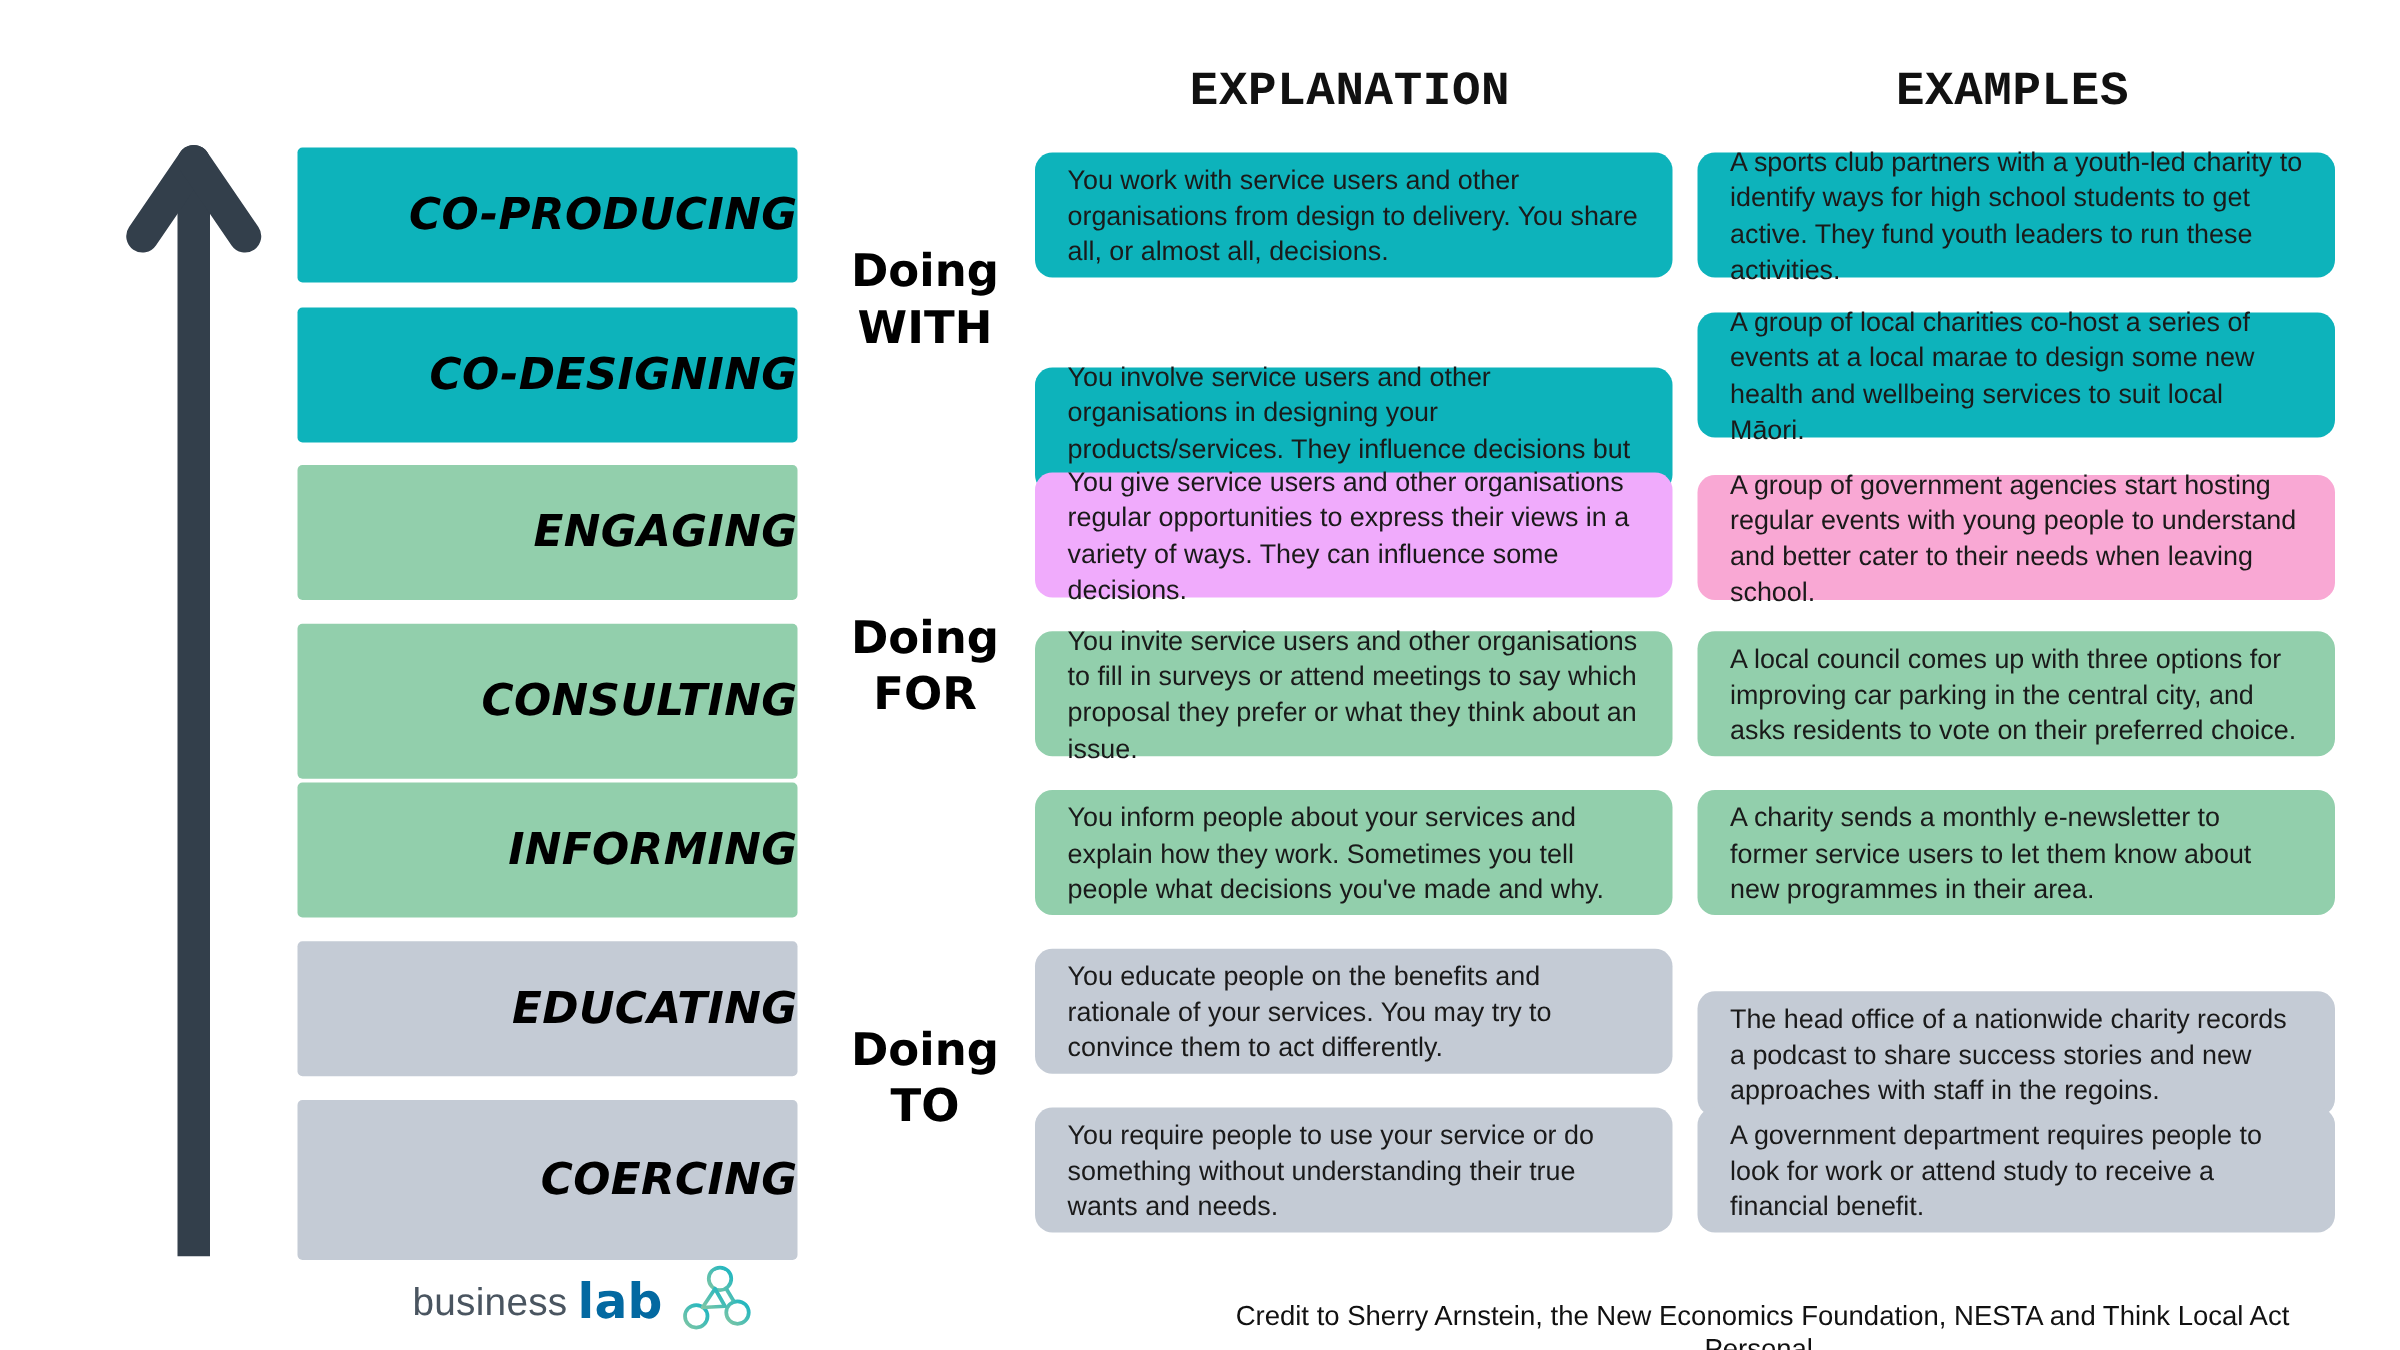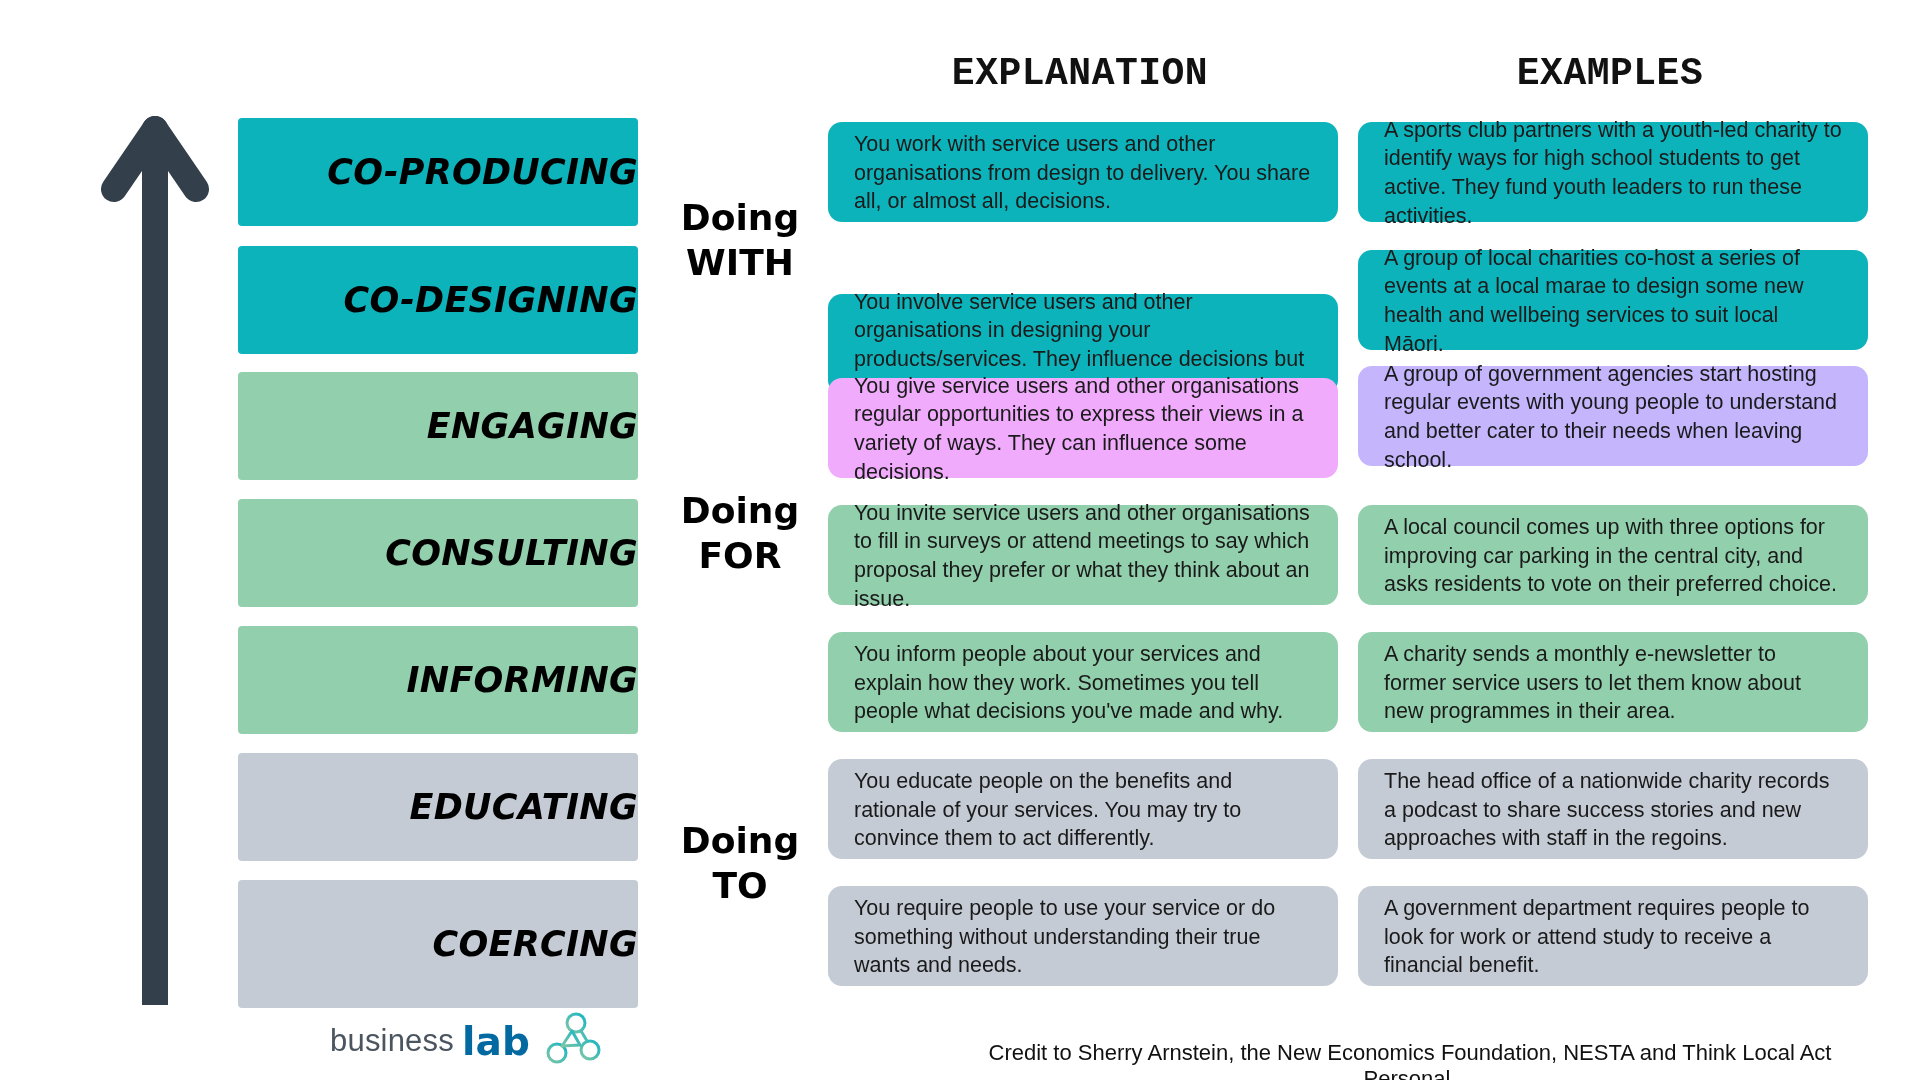--- a/index.html
+++ b/index.html
@@ -177,25 +177,25 @@
   <div class="card col-examples" style="top:250px; height:100px; background:#0DB3BB;">
     <div class="card-text">A group of local charities co-host a series of events at a local marae to design some new health and wellbeing services to suit local Māori.</div>
   </div>
 
   <div class="rung" style="top:372px; height:108px; background:#92CFAC;">
     <div class="rung-label">ENGAGING</div>
   </div>
   <div class="card col-explanation" style="top:378px; height:100px; background:#f0abfc;">
     <div class="card-text">You give service users and other organisations regular opportunities to express their views in a variety of ways. They can influence some decisions.</div>
   </div>
-  <div class="card col-examples" style="top:366px; height:100px; background:#c4b5fd;">
+  <div class="card col-examples" style="top:380px; height:100px; background:#f9a8d4;">
     <div class="card-text">A group of government agencies start hosting regular events with young people to understand and better cater to their needs when leaving school.</div>
   </div>
 
-  <div class="rung" style="top:499px; height:108px; background:#92CFAC;">
+  <div class="rung" style="top:499px; height:124px; background:#92CFAC;">
     <div class="rung-label">CONSULTING</div>
   </div>
   <div class="card col-explanation" style="top:505px; height:100px; background:#92CFAC;">
     <div class="card-text">You invite service users and other organisations to fill in surveys or attend meetings to say which proposal they prefer or what they think about an issue.</div>
   </div>
   <div class="card col-examples" style="top:505px; height:100px; background:#92CFAC;">
     <div class="card-text">A local council comes up with three options for improving car parking in the central city, and asks residents to vote on their preferred choice.</div>
   </div>
 
   <div class="rung" style="top:626px; height:108px; background:#92CFAC;">
@@ -207,21 +207,21 @@
   <div class="card col-examples" style="top:632px; height:100px; background:#92CFAC;">
     <div class="card-text">A charity sends a monthly e-newsletter to former service users to let them know about new programmes in their area.</div>
   </div>
 
   <div class="rung" style="top:753px; height:108px; background:#C4CBD5;">
     <div class="rung-label">EDUCATING</div>
   </div>
   <div class="card col-explanation" style="top:759px; height:100px; background:#C4CBD5;">
     <div class="card-text">You educate people on the benefits and rationale of your services. You may try to convince them to act differently.</div>
   </div>
-  <div class="card col-examples" style="top:759px; height:100px; background:#C4CBD5;">
+  <div class="card col-examples" style="top:793px; height:100px; background:#C4CBD5;">
     <div class="card-text">The head office of a nationwide charity records a podcast to share success stories and new approaches with staff in the regoins.</div>
   </div>
 
   <div class="rung" style="top:880px; height:128px; background:#C4CBD5;">
     <div class="rung-label">COERCING</div>
   </div>
   <div class="card col-explanation" style="top:886px; height:100px; background:#C4CBD5;">
     <div class="card-text">You require people to use your service or do something without understanding their true wants and needs.</div>
   </div>
   <div class="card col-examples" style="top:886px; height:100px; background:#C4CBD5;">

